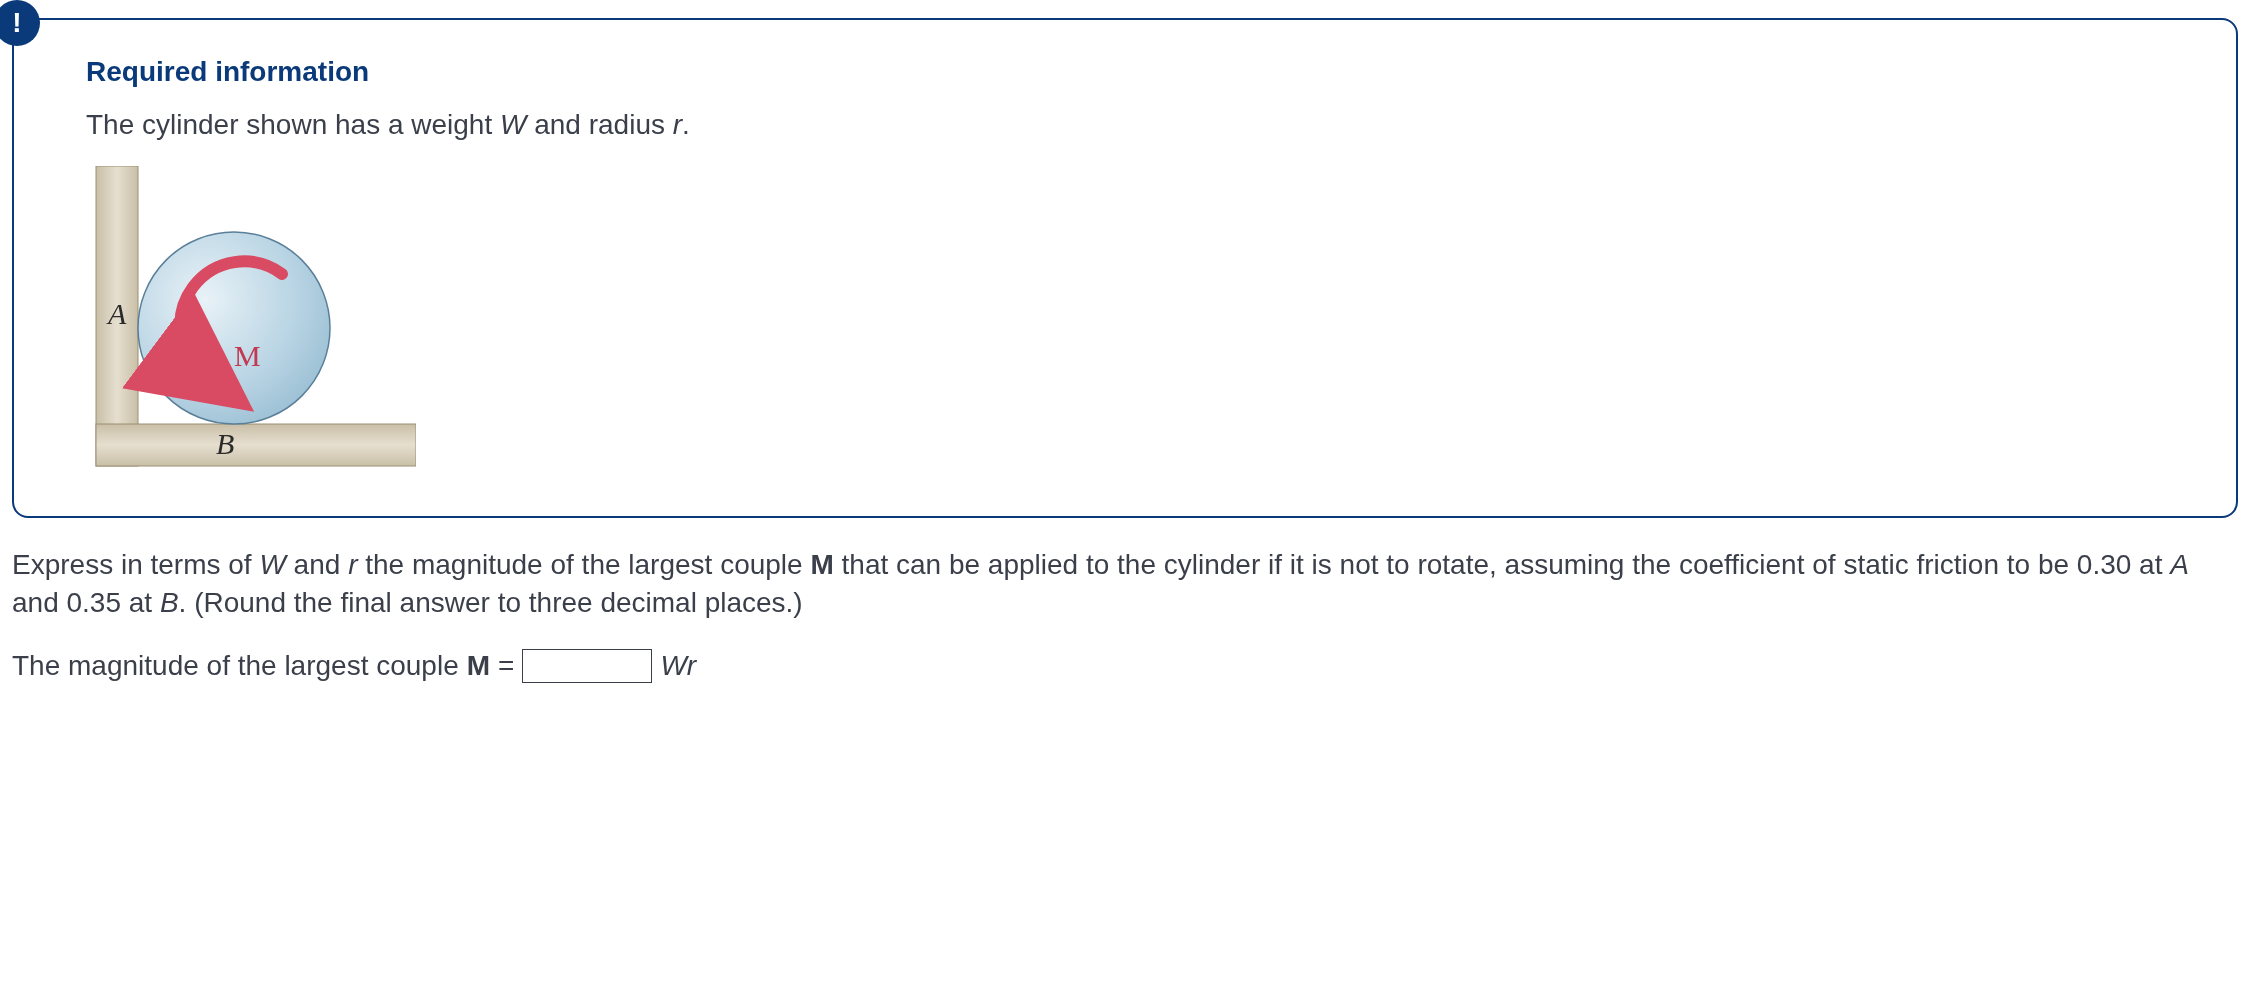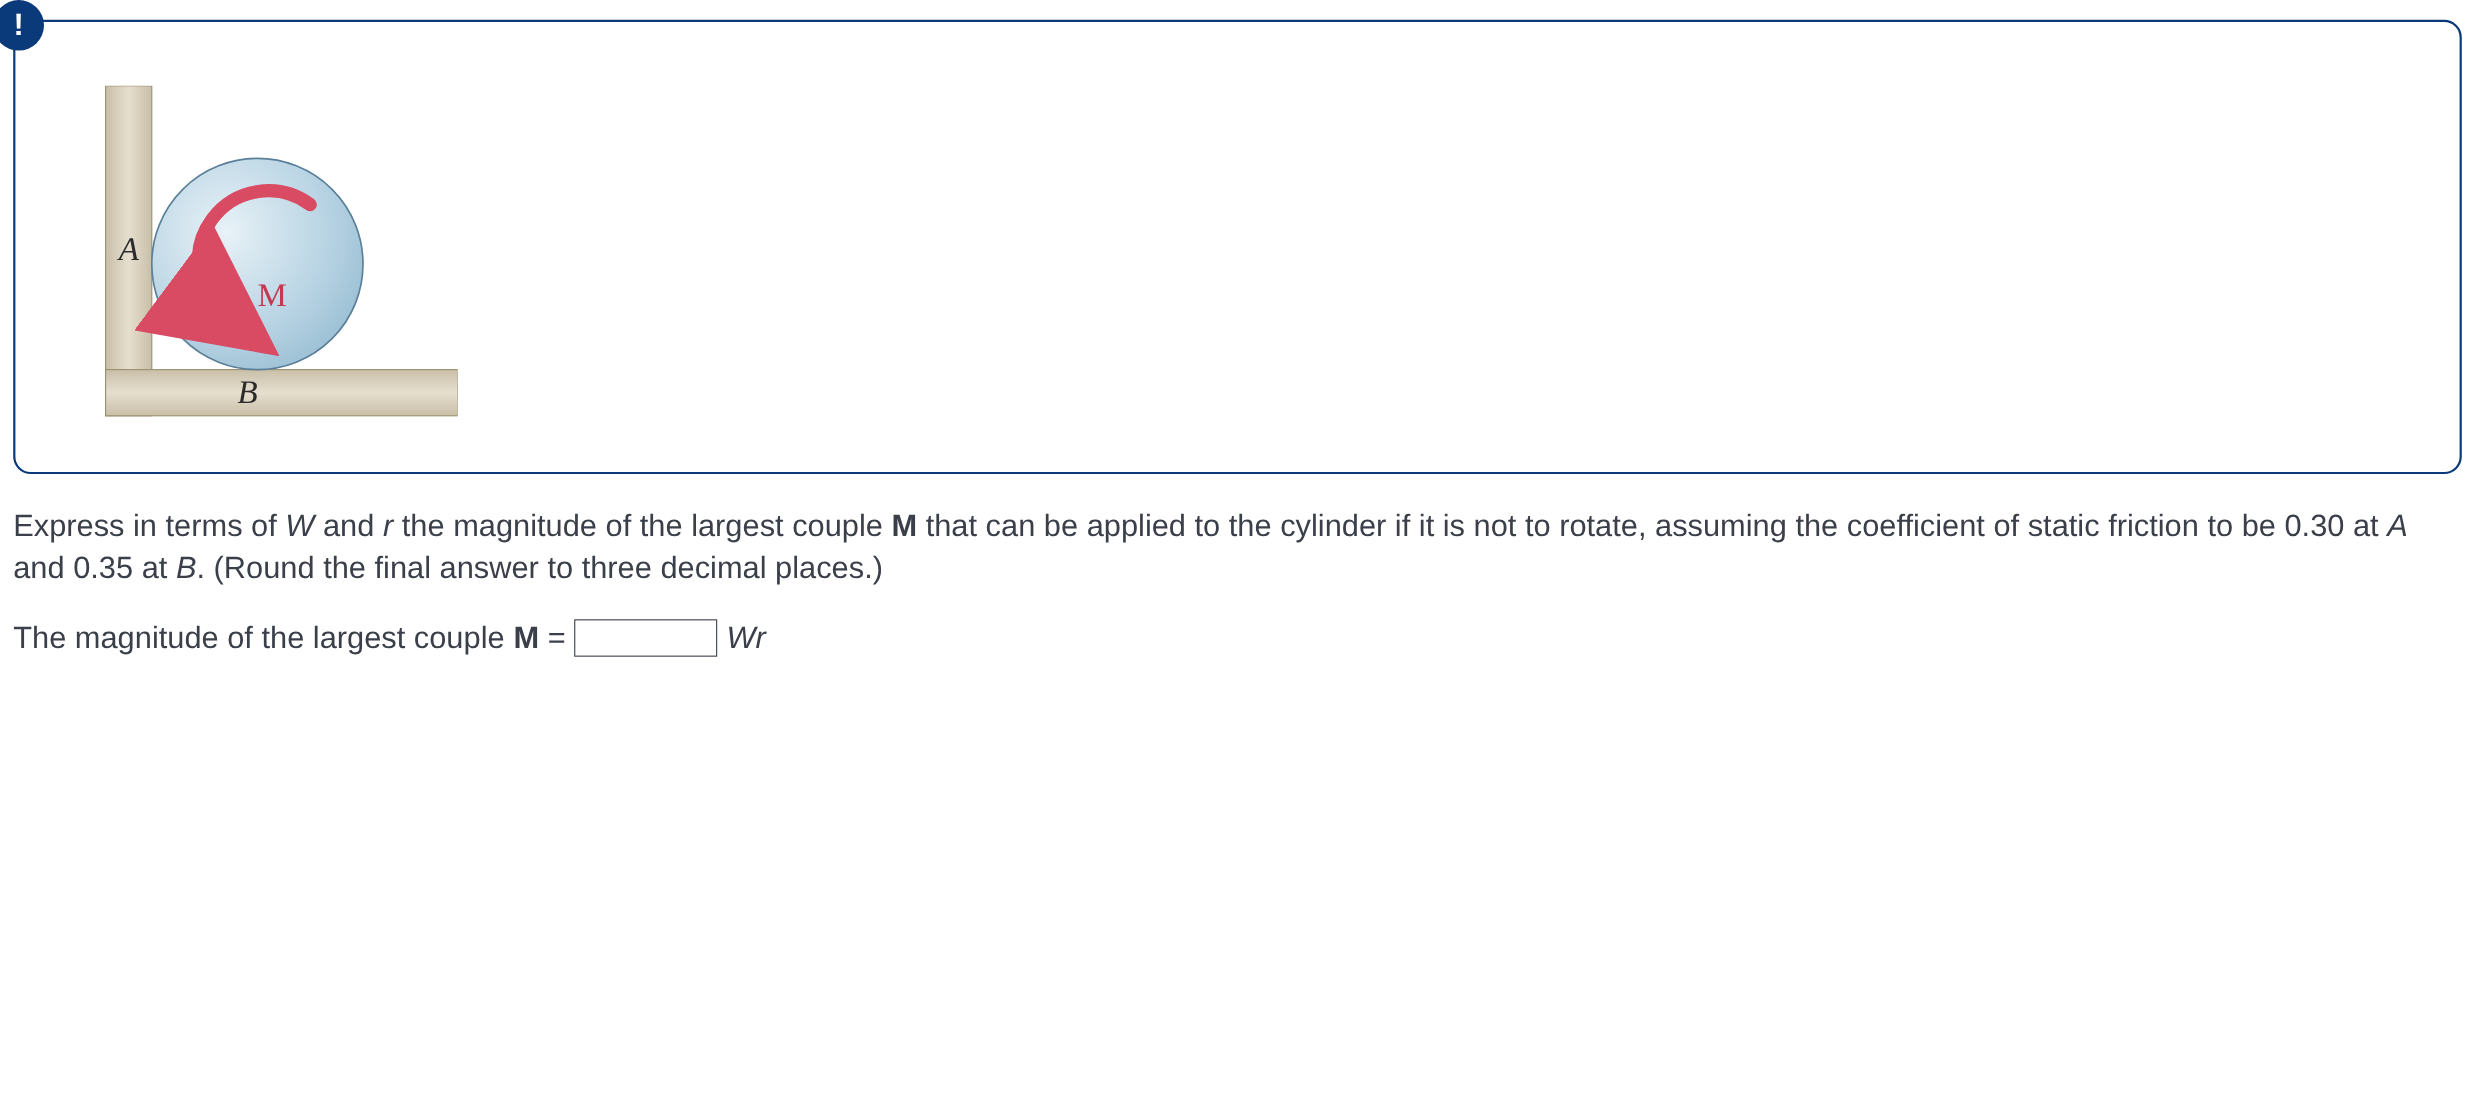--- a/index.html
+++ b/index.html
@@ -66,21 +66,25 @@
     background: #ffffff;
   }
   .question-text { margin-top: 16px; }
 </style>
 </head>
 <body>
 
 <div class="info-box">
   <div class="alert-badge">!</div>
 
+  <div class="req-heading">Required information</div>
 
+  <p class="body-text">
+    <span>The cylinder shown has a weight </span><span class="italic">W</span><span> and radius </span><span class="italic">r</span><span>.</span>
+  </p>
 
   <div class="diagram-wrap">
     <svg width="330" height="310" viewBox="0 0 330 310">
 
       <defs>
         <linearGradient id="wallV" x1="0" y1="0" x2="1" y2="0">
           <stop offset="0%" stop-color="#c9bfa8"></stop>
           <stop offset="50%" stop-color="#e6dfcf"></stop>
           <stop offset="100%" stop-color="#c9bfa8"></stop>
         </linearGradient>

